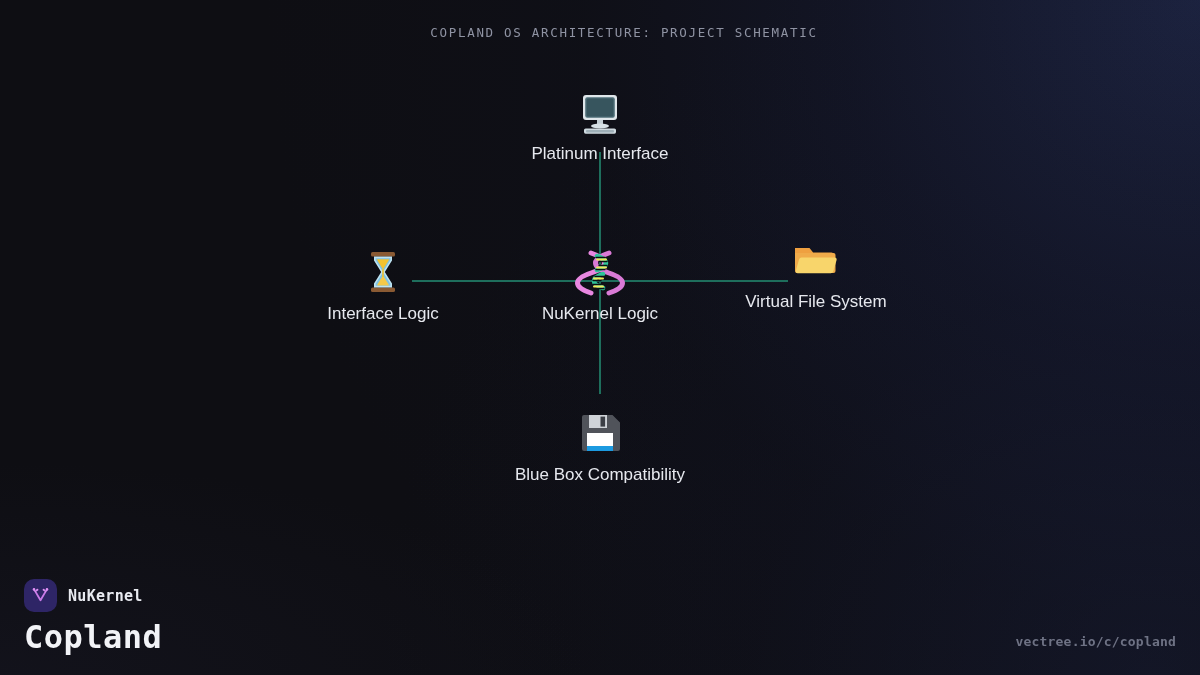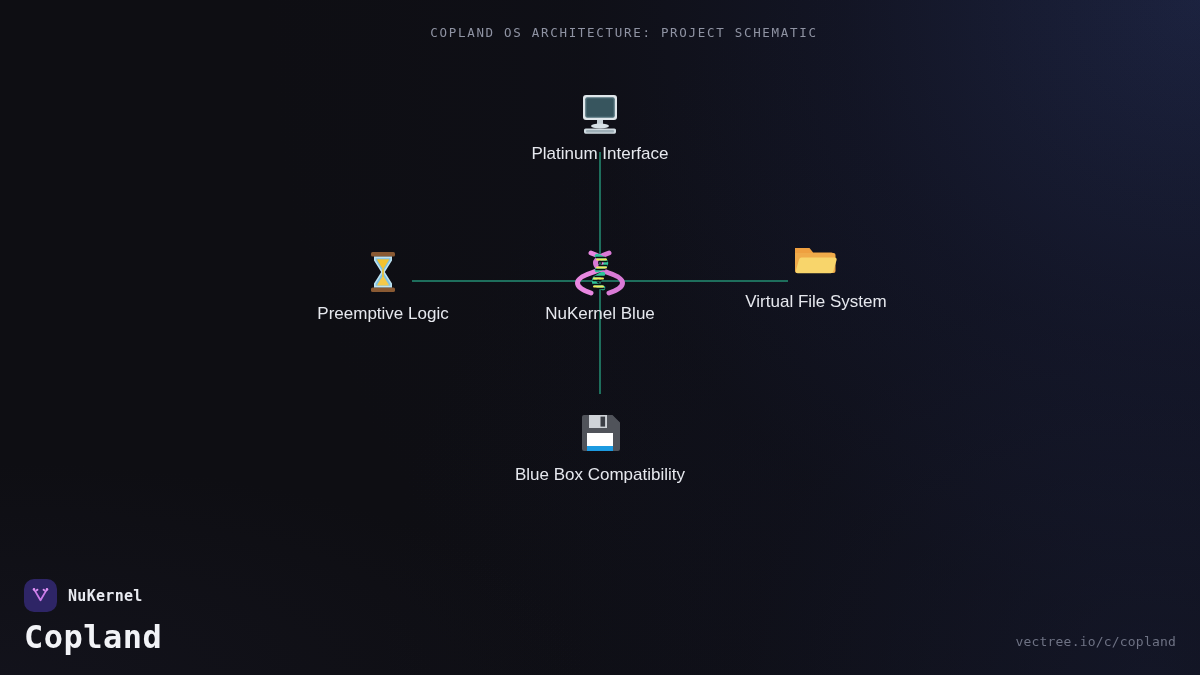--- a/index.html
+++ b/index.html
@@ -110,20 +110,21 @@
     color:#f2f3f7;
     letter-spacing:0.5px;
     line-height:1;
   }
   #url {
     position:absolute; right:24px; bottom:26px;
     font-family:"DejaVu Sans Mono", monospace;
     font-size:13px;
     color:#6e7284;
     letter-spacing:0.2px;
+    font-weight:bold;
   }
 </style>
 </head>
 <body>
 
 <div id="stage">
 
   <div class="bg-glow glow-tr"></div>
   <div class="bg-glow glow-br"></div>
   <div class="bg-glow glow-bl"></div>
@@ -157,21 +158,21 @@
         <svg width="50" height="50" viewBox="0 0 50 50" aria-hidden="true">
           <rect x="13" y="5" width="24" height="4.6" rx="1.6" fill="#8a5a33"></rect>
           <rect x="13" y="40.4" width="24" height="4.6" rx="1.6" fill="#8a5a33"></rect>
           <path d="M16 9.6 h18 v4 l-7.2 11.4 7.2 11.4 v4 h-18 v-4 l7.2-11.4 L16 13.6 z" fill="#bfe3f2"></path>
           <path d="M17.6 11.2 h14.8 v2 l-7.4 11.8 7.4 11.8 v2 h-14.8 v-2 l7.4-11.8 -7.4-11.8 z" fill="#7fc3e3"></path>
           <path d="M18.6 12.2 h12.8 l-6.4 10.2 z" fill="#f2c230"></path>
           <path d="M19.4 38.6 h11.2 v-1.2 l-5.6-9 -5.6 9 z" fill="#f5c948"></path>
           <rect x="24.2" y="22" width="1.6" height="8" fill="#f2c230"></rect>
         </svg>
       </span>
-      <span class="label">Preemptive Logic</span>
+      <span class="label">Interface Logic</span>
     </div>
 
     <div class="node" style="left:600px; top:237px;">
       <span class="icon">
         <svg width="50" height="50" viewBox="0 0 50 50" aria-hidden="true">
           <g stroke-linecap="round" fill="none">
             <path d="M16 6 C34 12, 34 20, 16 26 C-2 32, -2 40, 16 46" stroke="#e887e0" stroke-width="5"></path>
             <path d="M34 6 C16 12, 16 20, 34 26 C52 32, 52 40, 34 46" stroke="#d97ad6" stroke-width="5"></path>
             <path d="M22 9 C34 13, 34 19, 22 23" stroke="#2ec49a" stroke-width="4.6"></path>
             <path d="M28 27 C16 31, 16 37, 28 41" stroke="#2ec49a" stroke-width="4.6"></path>
@@ -187,21 +188,21 @@
             </g>
             <g stroke="#f2e85c" stroke-width="2">
               <line x1="22" y1="12.5" x2="31" y2="12.5"></line>
               <line x1="22" y1="20.5" x2="31" y2="20.5"></line>
               <line x1="19" y1="31.5" x2="28" y2="31.5"></line>
               <line x1="19" y1="39.5" x2="28" y2="39.5"></line>
             </g>
           </g>
         </svg>
       </span>
-      <span class="label">NuKernel Blue</span>
+      <span class="label">NuKernel Logic</span>
     </div>
 
     <div class="node" style="left:816px; top:225px;">
       <span class="icon">
         <svg width="50" height="50" viewBox="0 0 50 50" aria-hidden="true">
           <path d="M4 13 h14.5 l3.6 4.4 h18.4 a2 2 0 0 1 2 2 v5 h-38.5 z" fill="#efa040"></path>
           <path d="M4 18 h38.5 a2 2 0 0 1 2 2 v16 a2 2 0 0 1 -2 2 h-36.5 a2 2 0 0 1 -2 -2 z" fill="#f0ab4a"></path>
           <path d="M10.5 22.5 h33.2 a2 2 0 0 1 1.9 2.6 l-3.4 11.4 a2.6 2.6 0 0 1 -2.5 1.8 h-33.1 a1.9 1.9 0 0 1 -1.8 -2.5 l3.3 -11.5 a2.6 2.6 0 0 1 2.4 -1.8 z" fill="#f8d56b"></path>
         </svg>
       </span>

